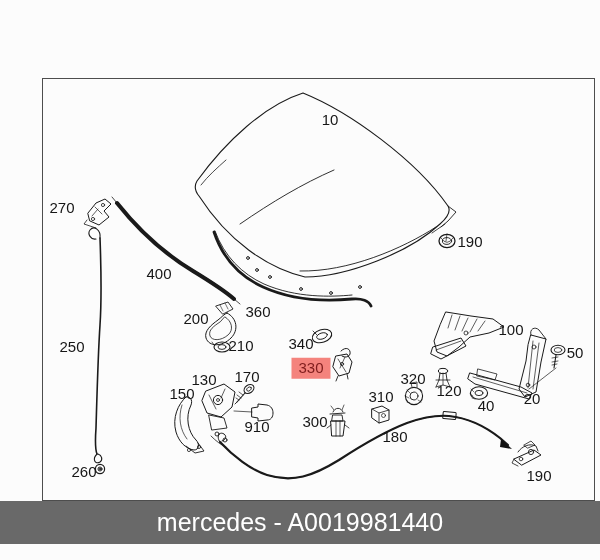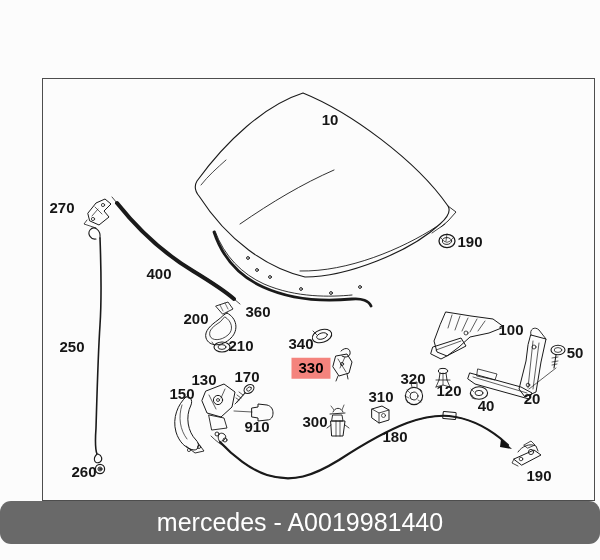--- a/index.html
+++ b/index.html
@@ -13,31 +13,30 @@
   .frame{
     position:absolute;left:42px;top:78px;width:553px;height:423px;
     border:1.5px solid #4d4d4d;box-sizing:border-box;background:transparent;
   }
   svg.diagram{position:absolute;left:0;top:0;}
   svg.diagram path,svg.diagram circle,svg.diagram ellipse,svg.diagram rect{
     fill:none;stroke:#1a1a1a;stroke-linecap:round;stroke-linejoin:round;
   }
   .plabel{
     position:absolute;transform:translate(-50%,-50%);
-    font-size:15px;color:#161616;white-space:nowrap;line-height:1.1;font-weight:bold;
+    font-size:15px;color:#161616;white-space:nowrap;line-height:1.1;
   }
   .plabel.hl{
-    background:#f4837d;color:#000000;padding:2px 7px;
+    background:#f4837d;color:#7f1d1d;padding:2px 7px;
   }
   .footer{
     position:absolute;left:0;top:501px;width:600px;height:43px;
     background:#696969;color:#ffffff;
     display:flex;align-items:center;justify-content:center;gap:38px;
     font-size:25px;
-    border-radius:11px;
   }
 </style>
 </head>
 <body>
 
 <div class="stage">
 
   <div class="frame"></div>
 
   <svg class="diagram" width="600" height="560" viewBox="0 0 600 560">

